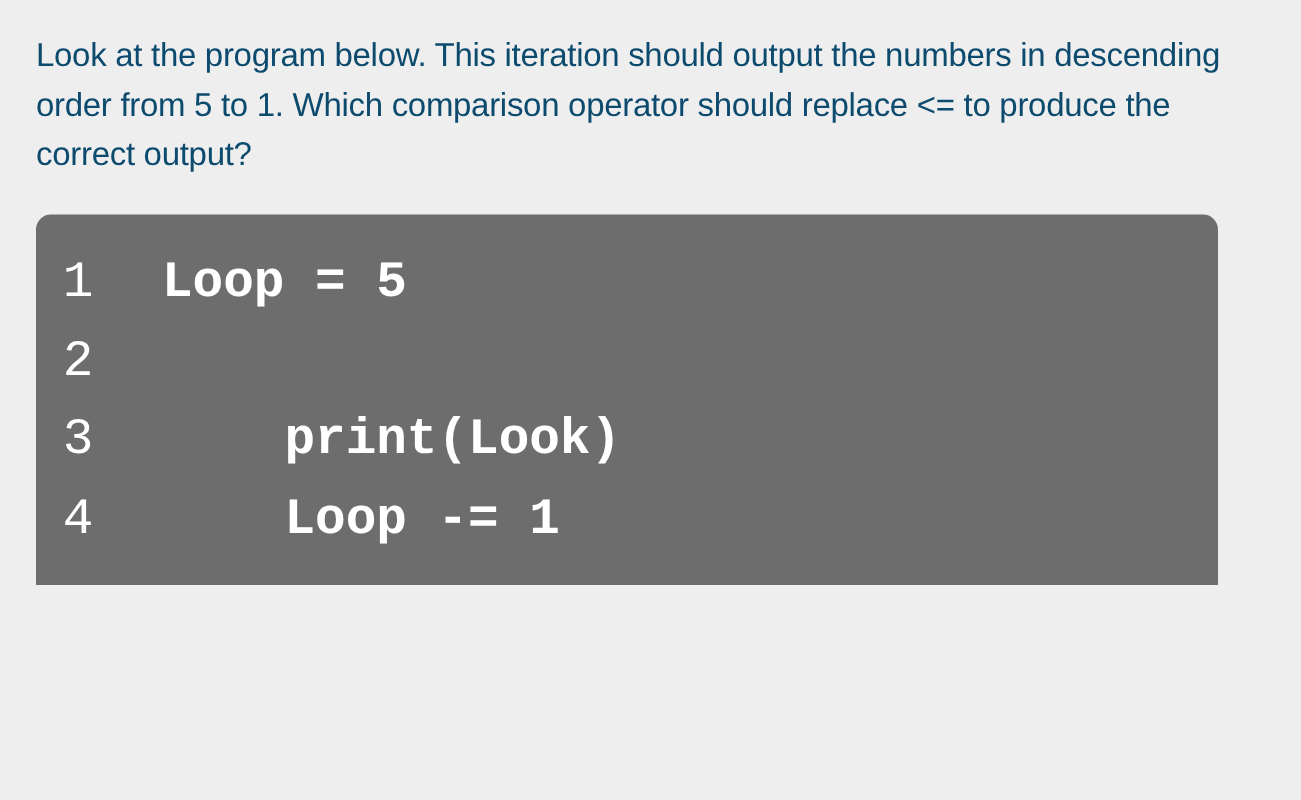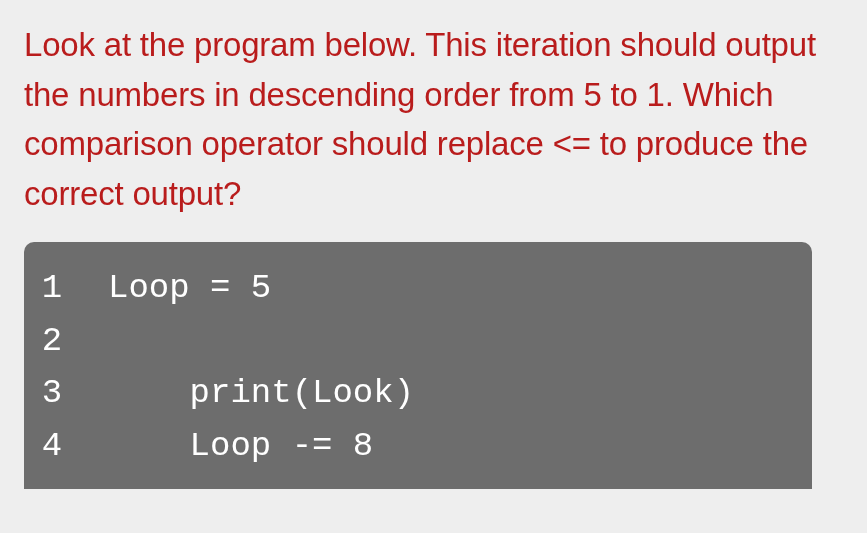--- a/index.html
+++ b/index.html
@@ -9,24 +9,24 @@
   }
   body {
     background: #eeeeee;
     width: 867px;
     height: 533px;
     font-family: -apple-system, BlinkMacSystemFont, "Segoe UI", Arial, sans-serif;
     padding: 20px 24px;
     color: #4a4a4a;
   }
   .question-text {
-    font-size: 33px;
+    font-size: 22px;
     line-height: 1.5;
     font-weight: 400;
-    color: #b91c1c;
+    color: #0c4a6e;
     margin-bottom: 24px;
     letter-spacing: -0.2px;
   }
   .code-block {
     background: #6d6d6d;
     border-radius: 10px 10px 0 0;
     padding: 20px 0 16px 0;
     width: 788px;
     margin-left: 0;
   }
@@ -40,20 +40,21 @@
   }
   .line-num {
     width: 56px;
     text-align: center;
     margin-right: 28px;
     color: #ffffff;
   }
   .code-content {
     white-space: pre;
     color: #ffffff;
+    font-weight: bold;
   }
 </style>
 </head>
 <body>
 
 <div class="question-text">Look at the program below. This iteration should output the numbers in descending order from 5 to 1. Which comparison operator should replace &lt;= to produce the correct output?</div>
 
 <div class="code-block">
   <div class="code-line">
     <span class="line-num">1</span>
@@ -61,15 +62,15 @@
   </div>
   <div class="code-line">
     <span class="line-num">2</span>
   </div>
   <div class="code-line">
     <span class="line-num">3</span>
     <span class="code-content">    print(Look)</span>
   </div>
   <div class="code-line">
     <span class="line-num">4</span>
-    <span class="code-content">    Loop -= 8</span>
+    <span class="code-content">    Loop -= 1</span>
   </div>
 </div>
 
 </body></html>

